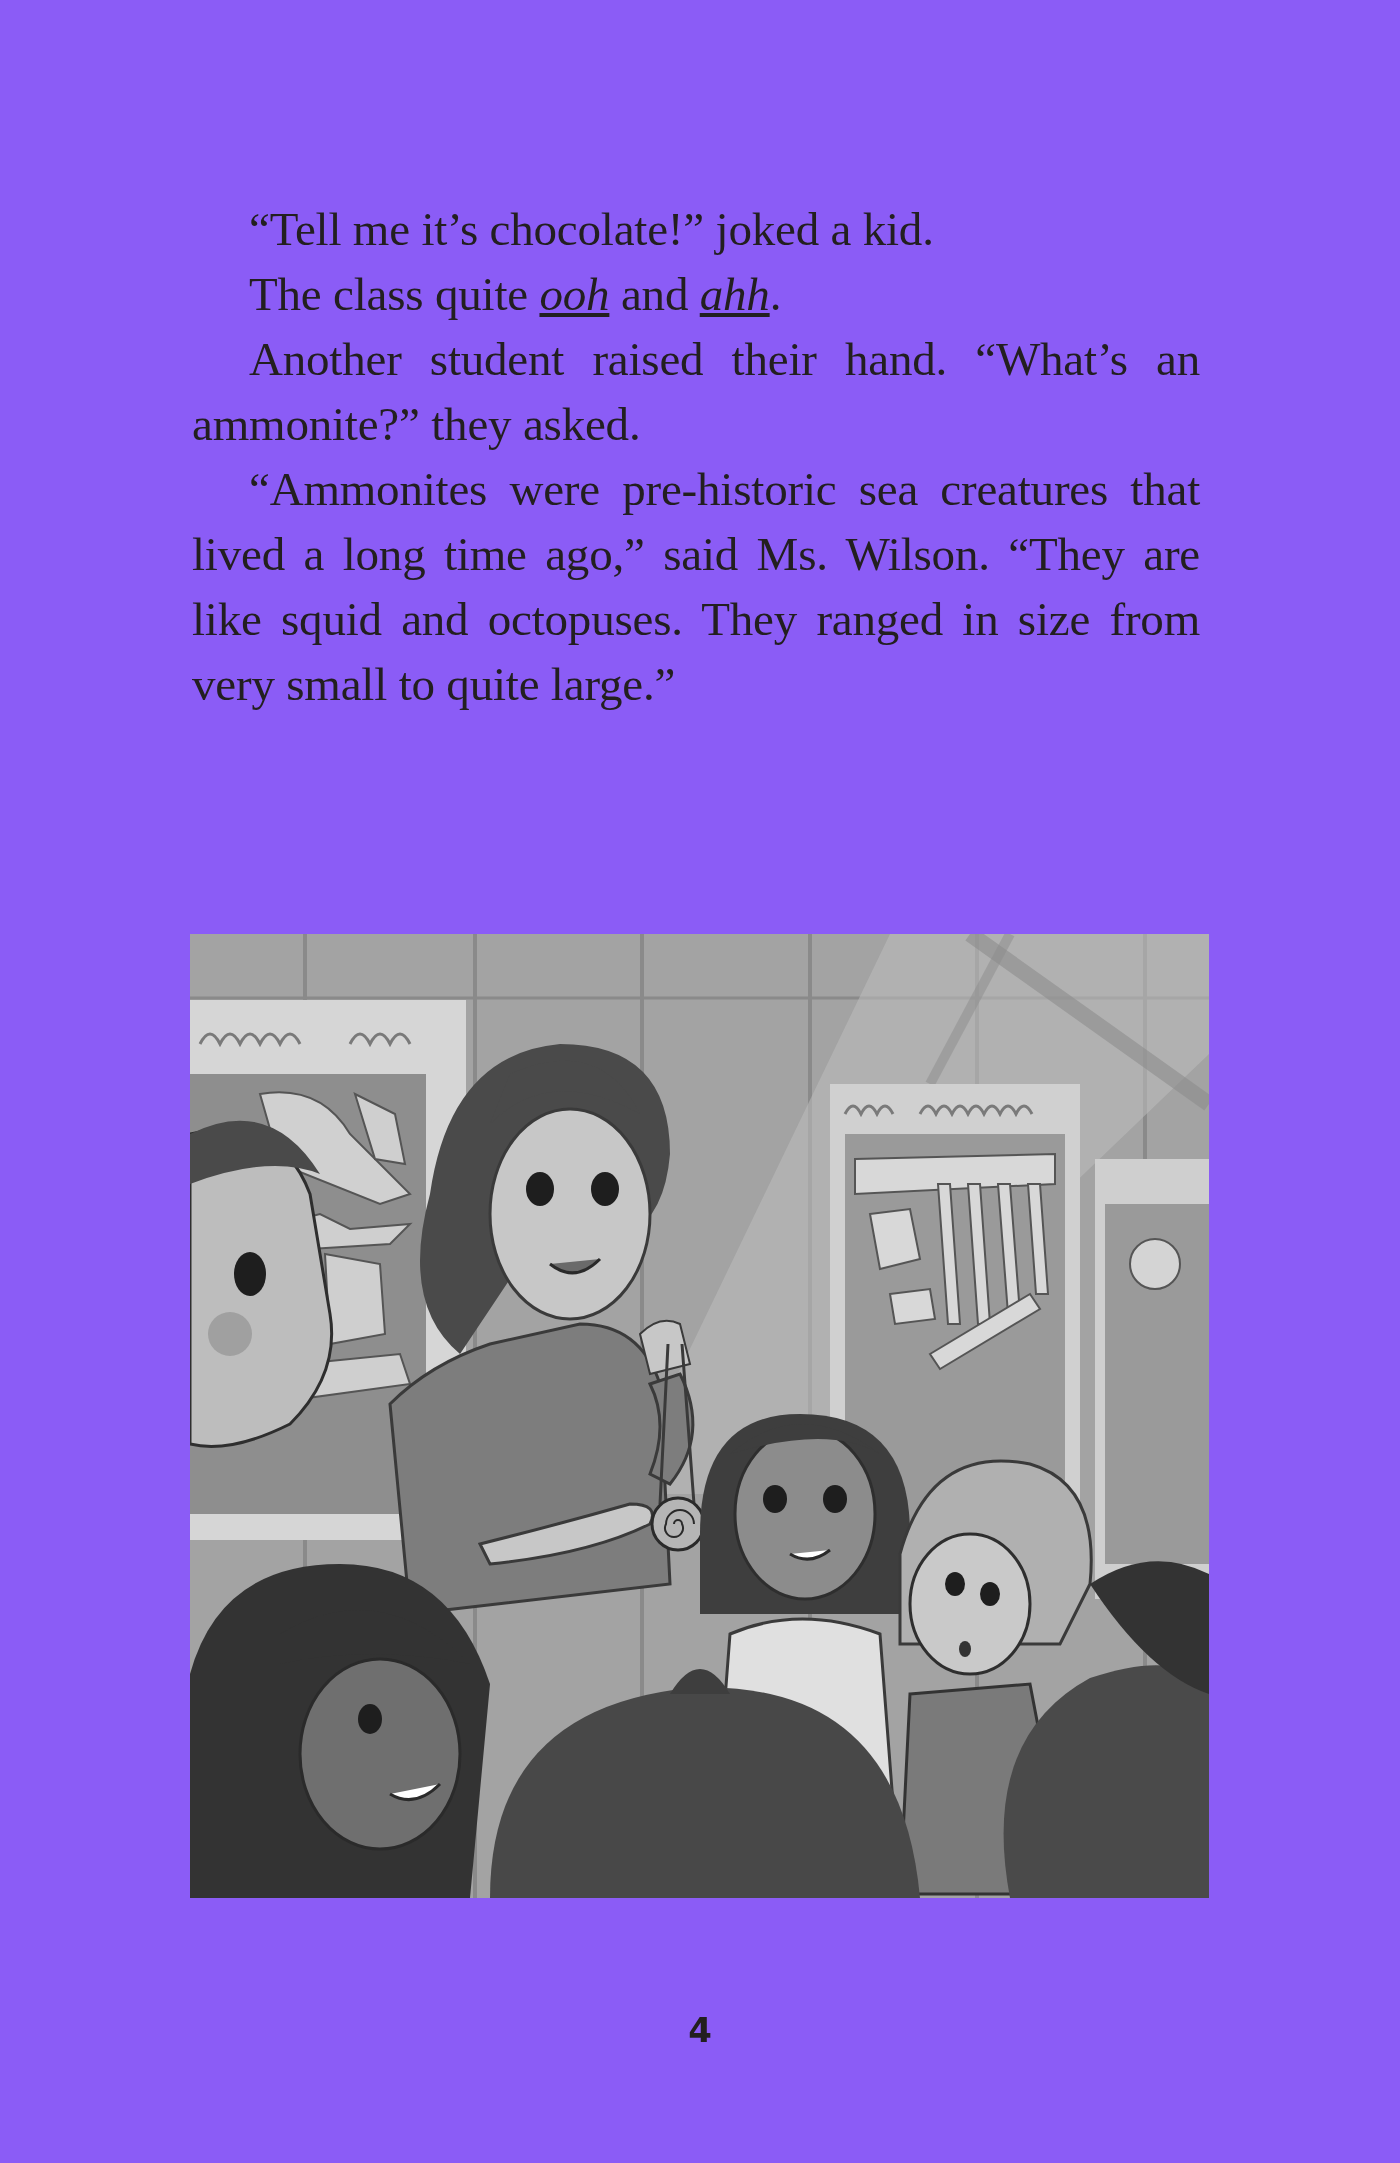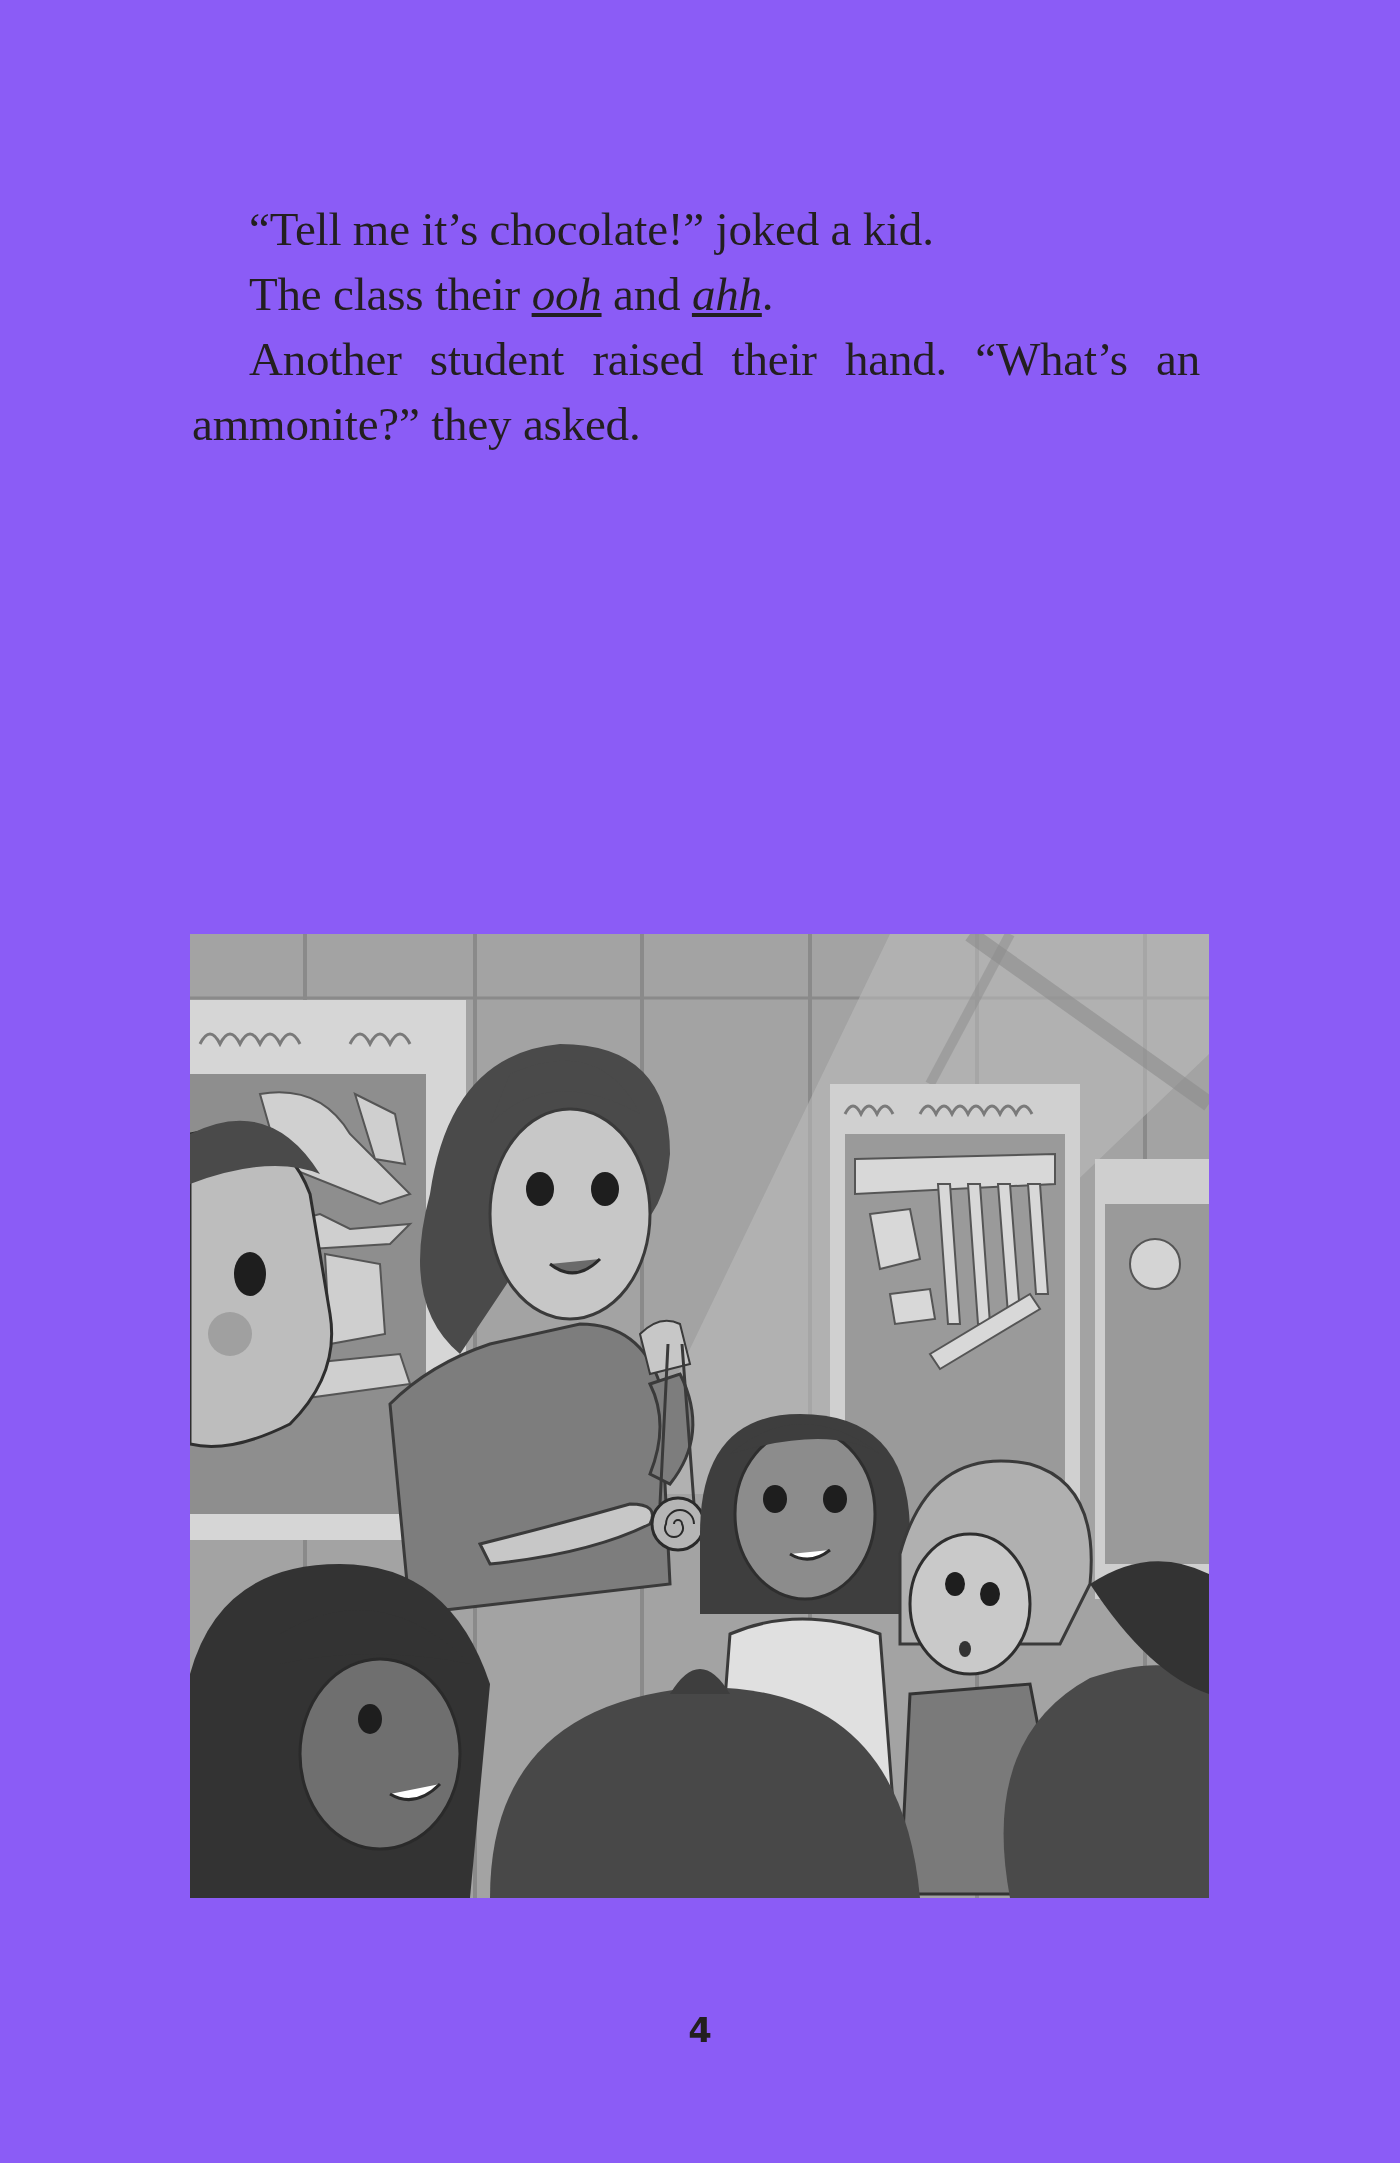--- a/index.html
+++ b/index.html
@@ -66,22 +66,23 @@
       color: #231f20;
     }
   </style>
 </head>
 <body>
 
 <div class="page">
 
   <div class="text-block">
     <p class="para"><span>“Tell me it’s chocolate!” joked a kid.</span></p>
-    <p class="para"><span>The class their </span><em>ooh</em><span> and </span><em>ahh</em><span>.</span></p>
+    <p class="para"><span>The class quite </span><em>ooh</em><span> and </span><em>ahh</em><span>.</span></p>
     <p class="para"><span>Another student raised their hand. “What’s an ammonite?” they asked.</span></p>
+    <p class="para"><span>“Ammonites were pre-historic sea creatures that lived a long time ago,” said Ms. Wilson. “They are like squid and octopuses. They ranged in size from very small to quite large.”</span></p>
   </div>
 
   <div class="illustration" role="img" aria-label="Grayscale illustration: a teacher (Ms. Wilson) holds up an ammonite necklace to a group of students in a museum hall with fossil display posters on the wall.">
     <svg viewBox="0 0 1019 964" xmlns="http://www.w3.org/2000/svg">
 
       <rect x="0" y="0" width="1019" height="964" fill="#a3a3a3"></rect>
       <g stroke="#8a8a8a" stroke-width="4">
         <line x1="115" y1="0" x2="115" y2="964"></line>
         <line x1="285" y1="0" x2="285" y2="964"></line>
         <line x1="452" y1="0" x2="452" y2="964"></line>

